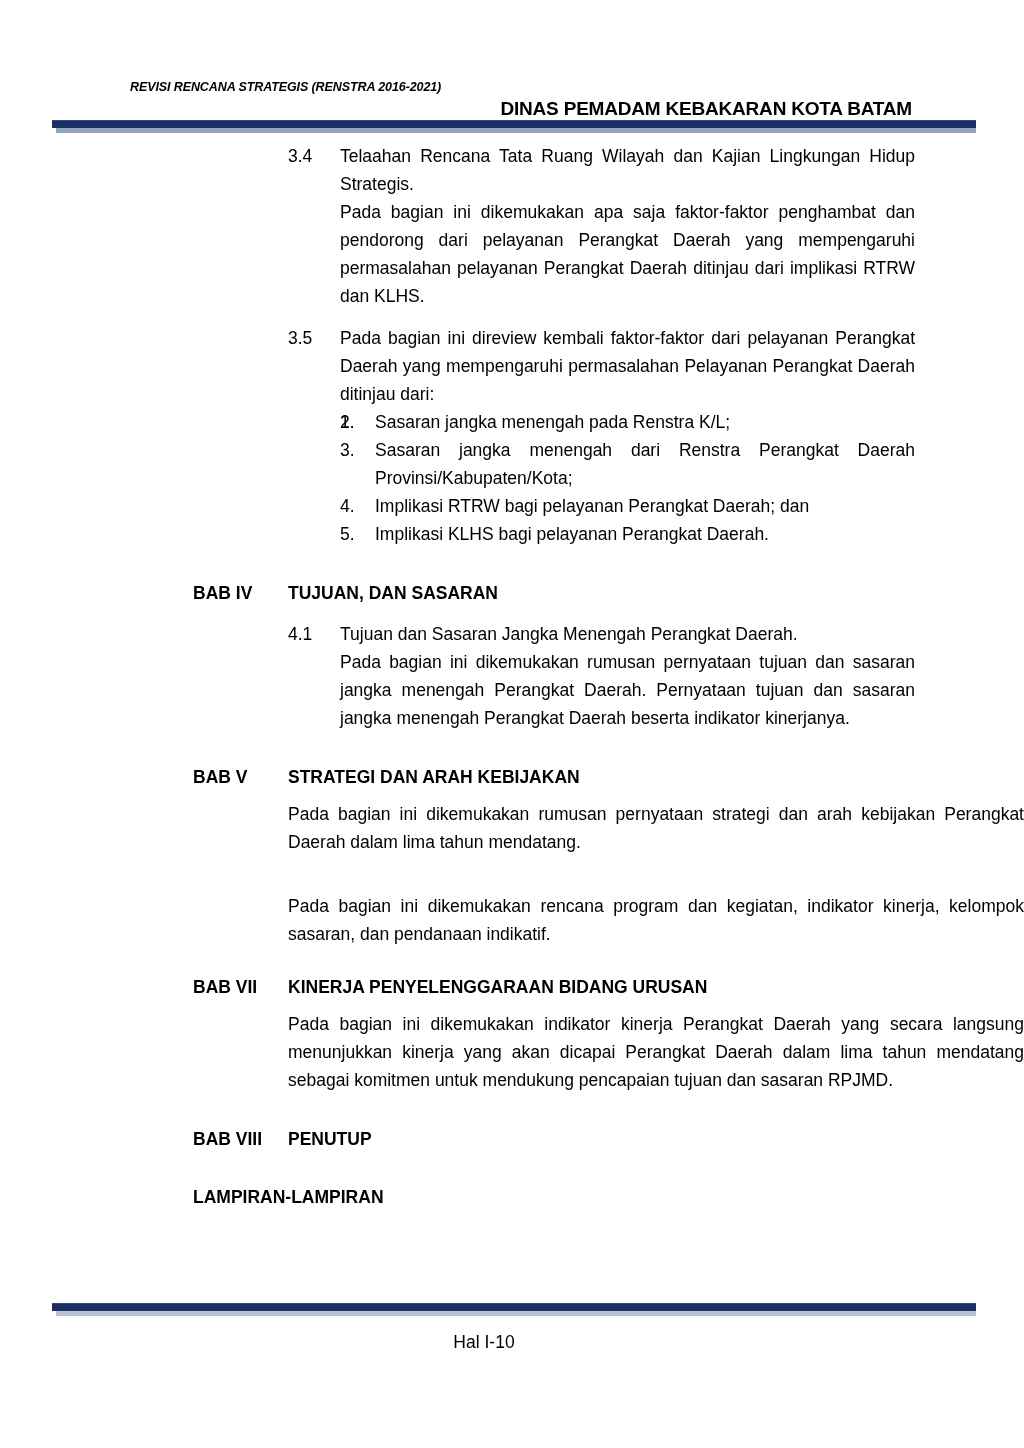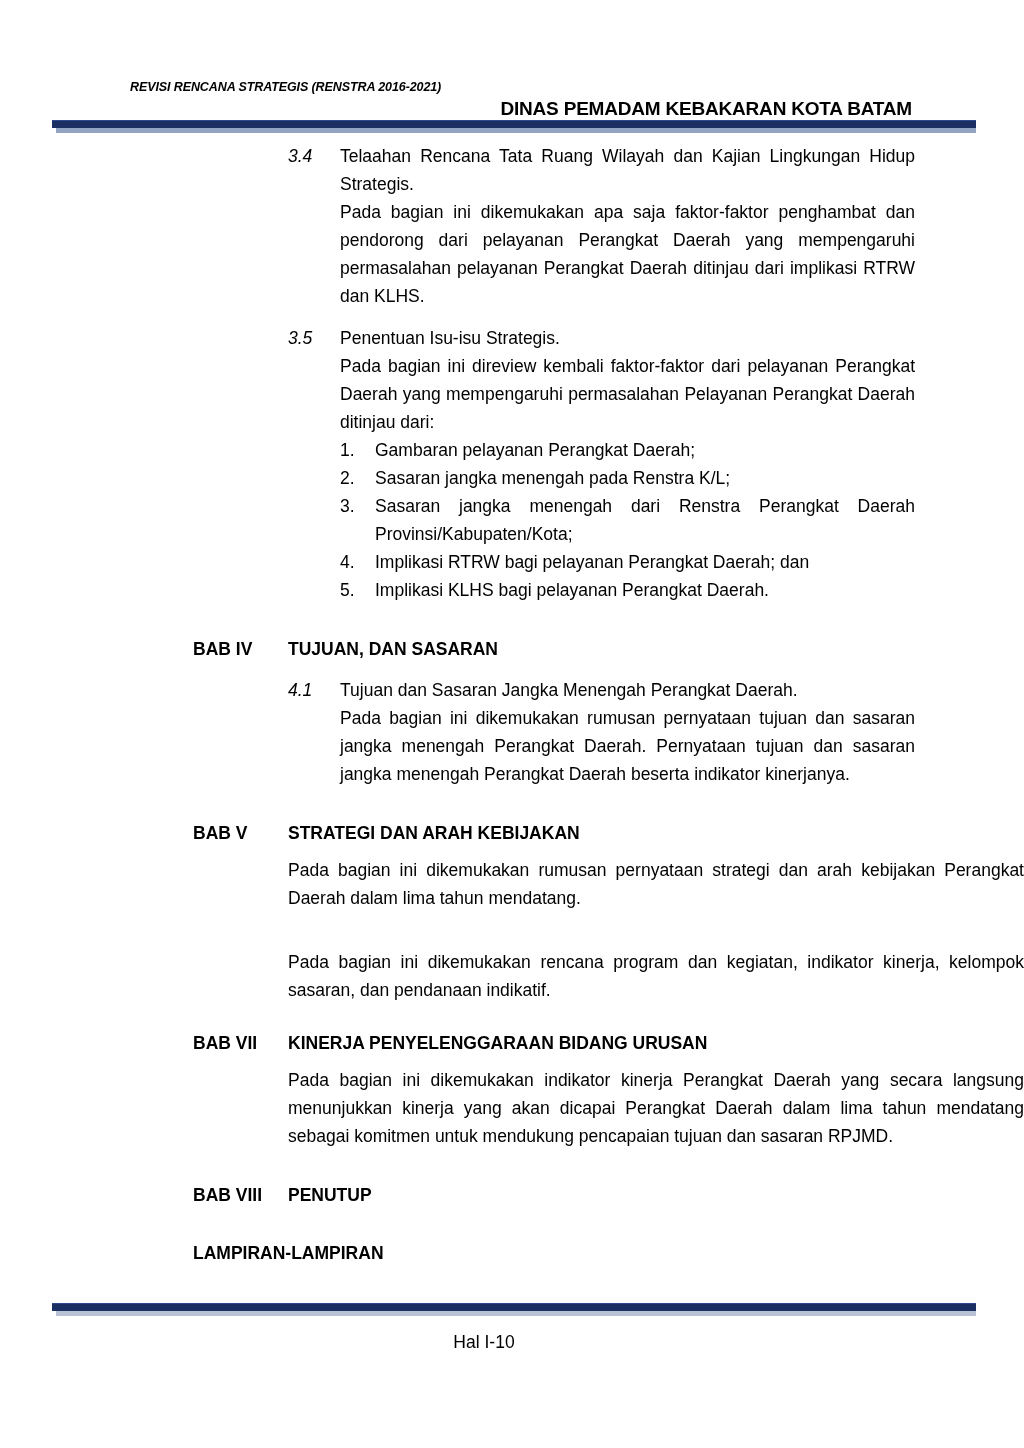--- a/index.html
+++ b/index.html
@@ -82,21 +82,20 @@
     margin: 0;
     padding-left: 340px;
     padding-right: 109px;
   }
   .sub-num {
     position: absolute;
     left: 288px;
     top: 0;
     font-size: 17.5px;
     line-height: 28px;
-    font-style: italic;
   }
   .sub-line {
     font-size: 17.5px;
     line-height: 28px;
     text-align: justify;
     text-align-last: left;
     margin: 0;
   }
   .sub-line.nojust {
     text-align: left;
@@ -214,28 +213,26 @@
     <div class="sub-block">
       <div class="sub-num">3.4</div>
       <p class="sub-line">Telaahan Rencana Tata Ruang Wilayah dan Kajian Lingkungan Hidup Strategis.</p>
       <p class="sub-line">Pada bagian ini dikemukakan apa saja faktor-faktor penghambat dan pendorong dari pelayanan Perangkat Daerah yang mempengaruhi permasalahan pelayanan Perangkat Daerah ditinjau dari implikasi RTRW dan KLHS.</p>
     </div>
 
     <div class="sp-14"></div>
 
     <div class="sub-block">
       <div class="sub-num">3.5</div>
-      <p class="sub-line nojust">Penentuan Isu-isu Strategis.</p>
       <p class="sub-line">Pada bagian ini direview kembali faktor-faktor dari pelayanan Perangkat Daerah yang mempengaruhi permasalahan Pelayanan Perangkat Daerah ditinjau dari:</p>
     </div>
 
     <ul class="num-list">
       <li>
         <span class="li-num">1.</span>
-        <span>Gambaran pelayanan Perangkat Daerah;</span>
       </li>
       <li>
         <span class="li-num">2.</span>
         <span>Sasaran jangka menengah pada Renstra K/L;</span>
       </li>
       <li>
         <span class="li-num">3.</span>
         <span>Sasaran jangka menengah dari Renstra Perangkat Daerah Provinsi/Kabupaten/Kota;</span>
       </li>
       <li>

